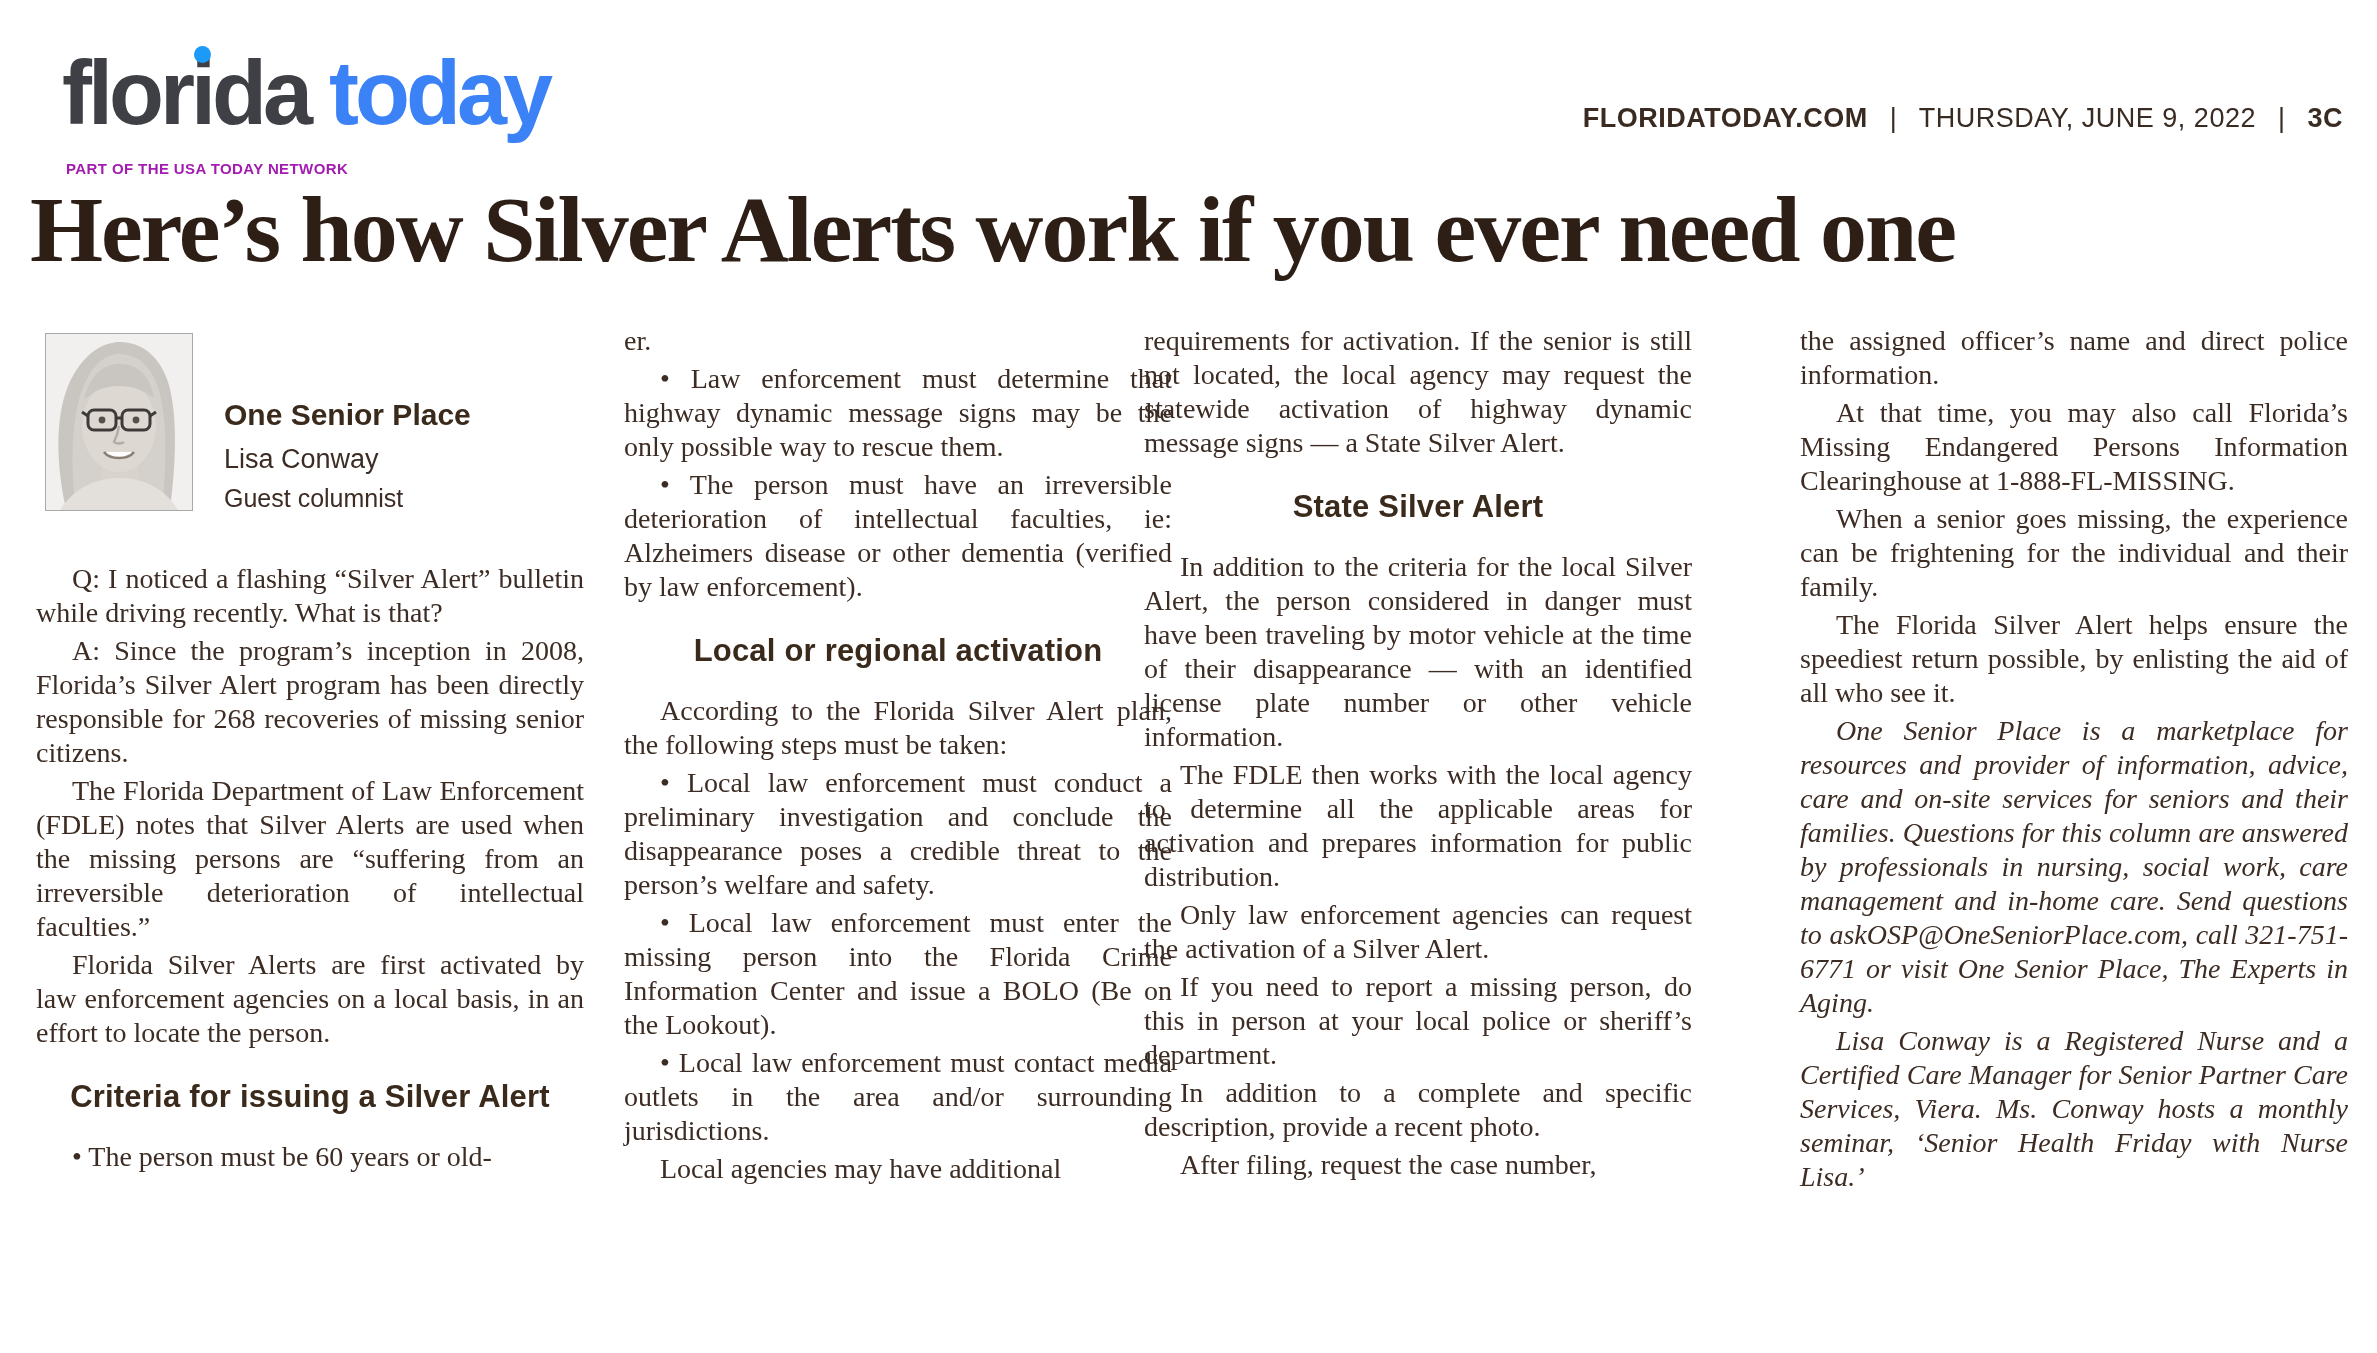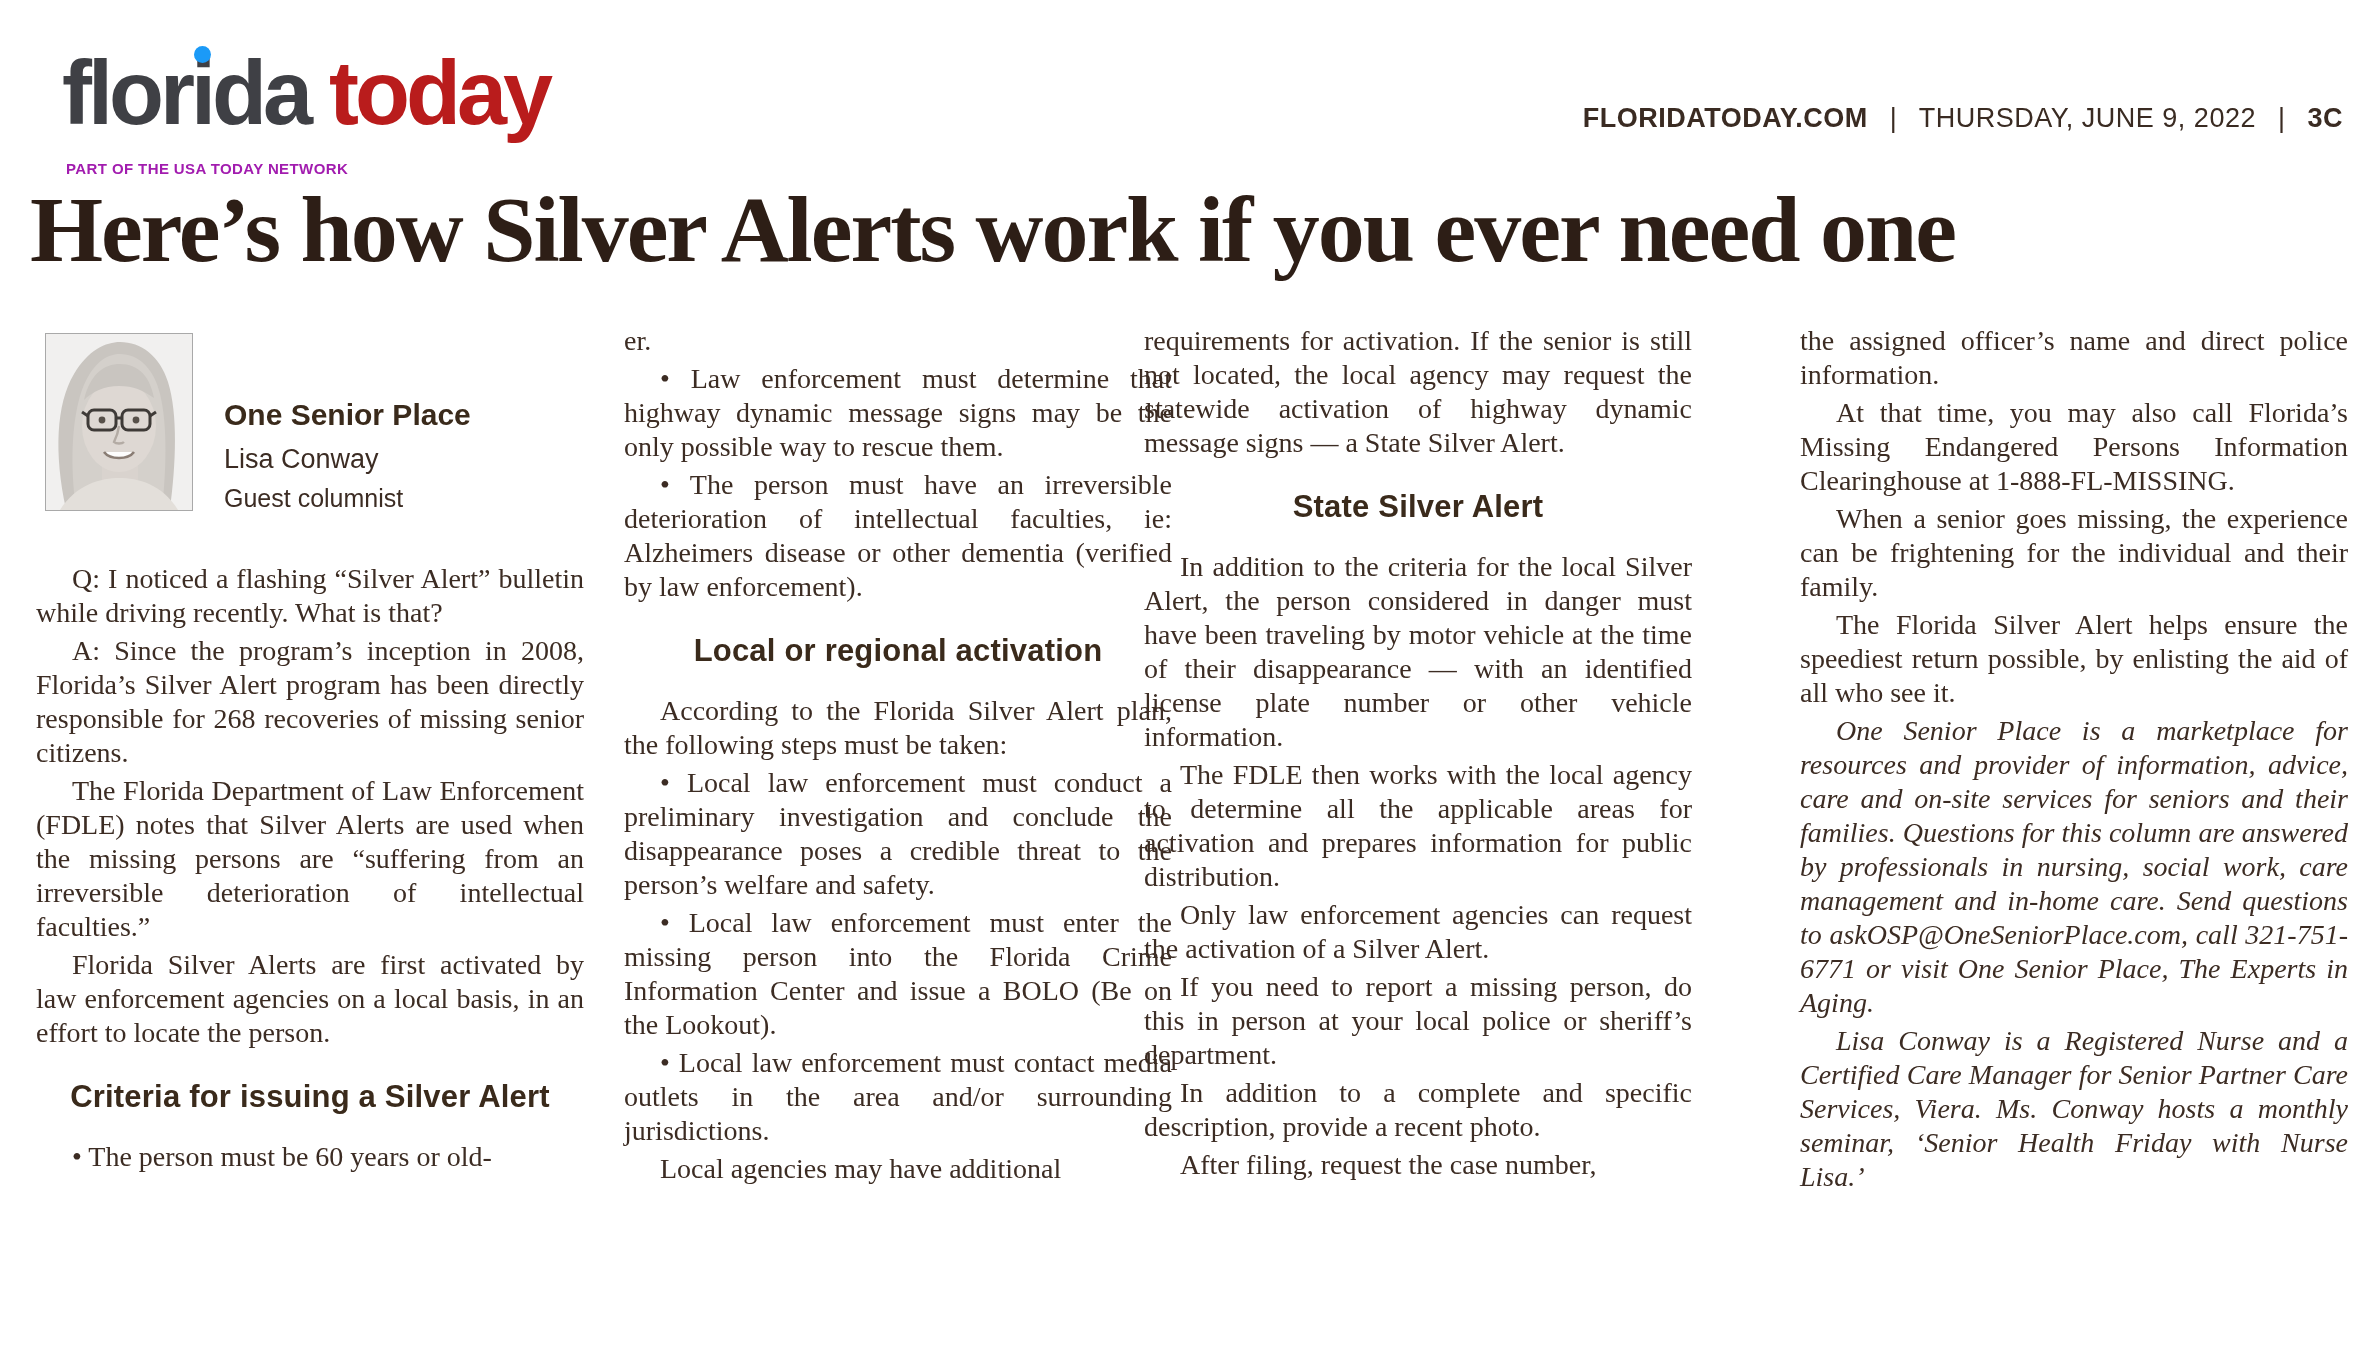--- a/index.html
+++ b/index.html
@@ -6,21 +6,21 @@
   .page{position:relative;width:2377px;height:1353px;background:#ffffff;overflow:hidden;
         font-family:"Liberation Serif",serif;color:#3c2c23;}
 
   
   .masthead{position:absolute;left:62px;top:48px;line-height:1;white-space:nowrap;
             font-family:"Liberation Sans",sans-serif;font-weight:700;font-size:90px;letter-spacing:-4px;}
   .brand-black{color:#3f4045;}
   .brand-i{position:relative;color:#3f4045;}
   .brand-i::after{content:"";position:absolute;left:3px;top:3px;width:17px;height:17px;
                   border-radius:50%;background:#1b9af7;}
-  .brand-accent{color:#b91c1c;margin-left:20px;}
+  .brand-accent{color:#3b82f6;margin-left:20px;}
   .tagline{position:absolute;left:66px;top:160px;font-family:"Liberation Sans",sans-serif;
            font-size:15px;font-weight:700;letter-spacing:.4px;color:#a21caf;}
 
   
   .folio{position:absolute;right:34px;top:103px;font-family:"Liberation Sans",sans-serif;
          font-size:27px;color:#3a2b22;letter-spacing:.5px;white-space:nowrap;}
   .folio .site{font-weight:700;}
   .folio .sep{font-weight:400;color:#3a2b22;margin:0 14px;}
   .folio .page-no{font-weight:700;}
 

